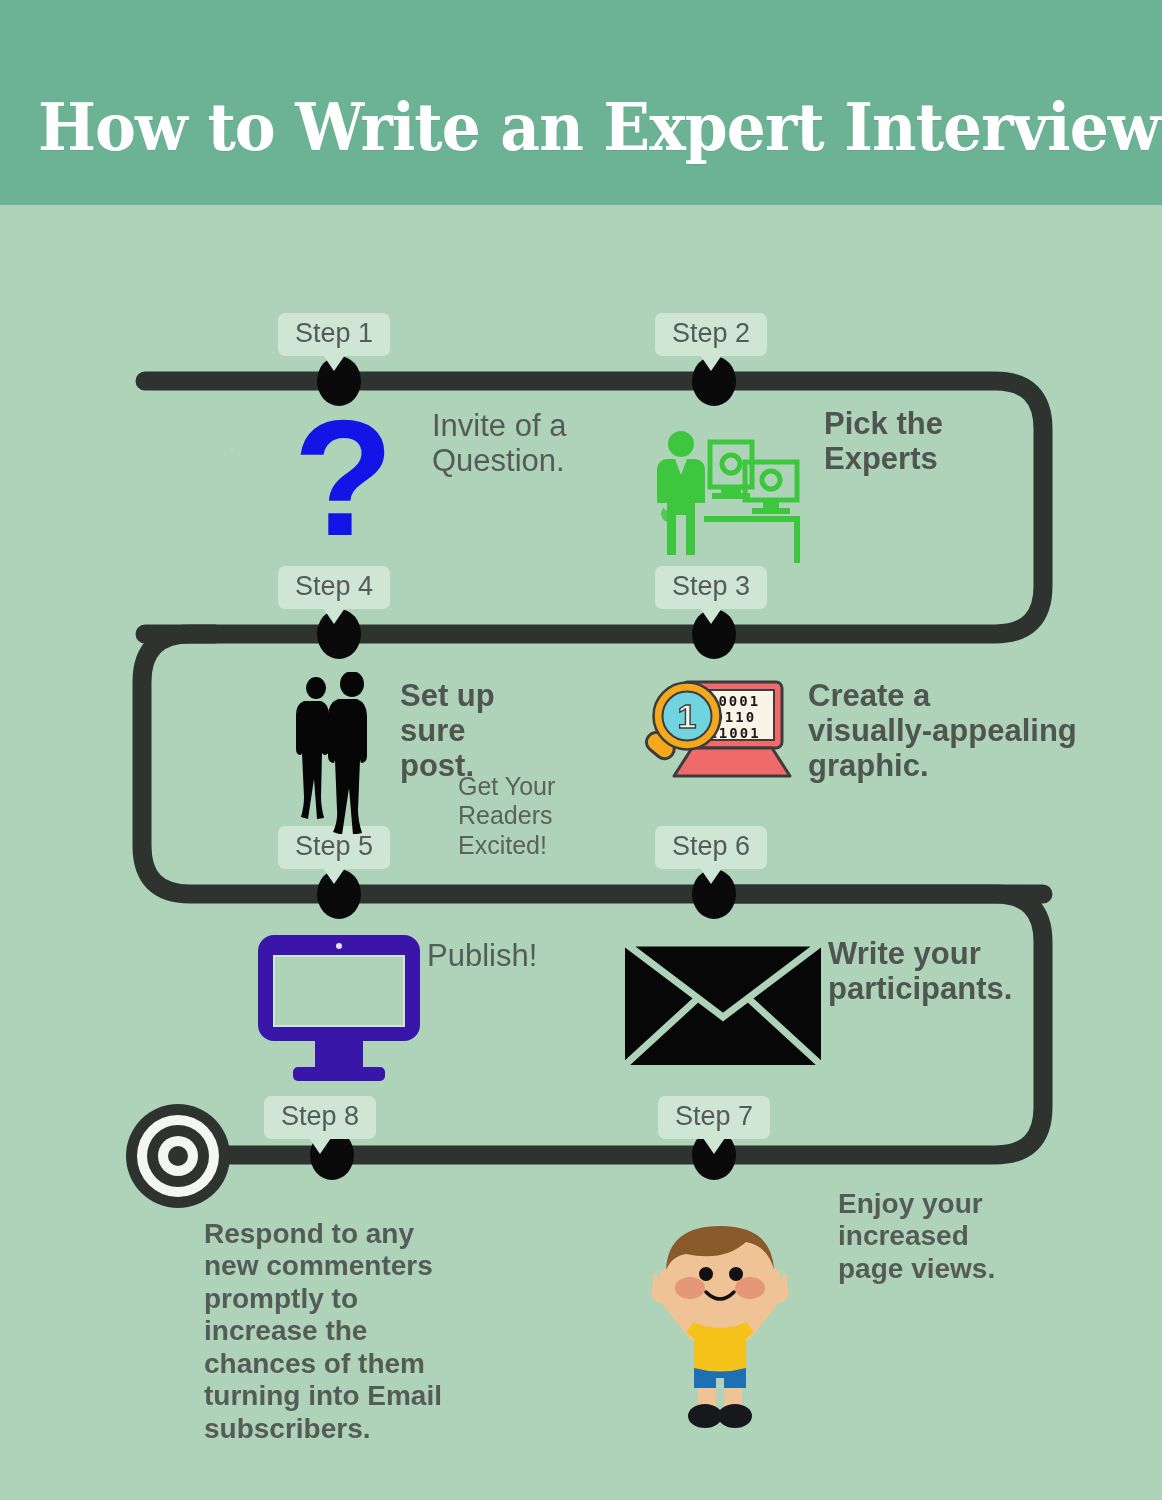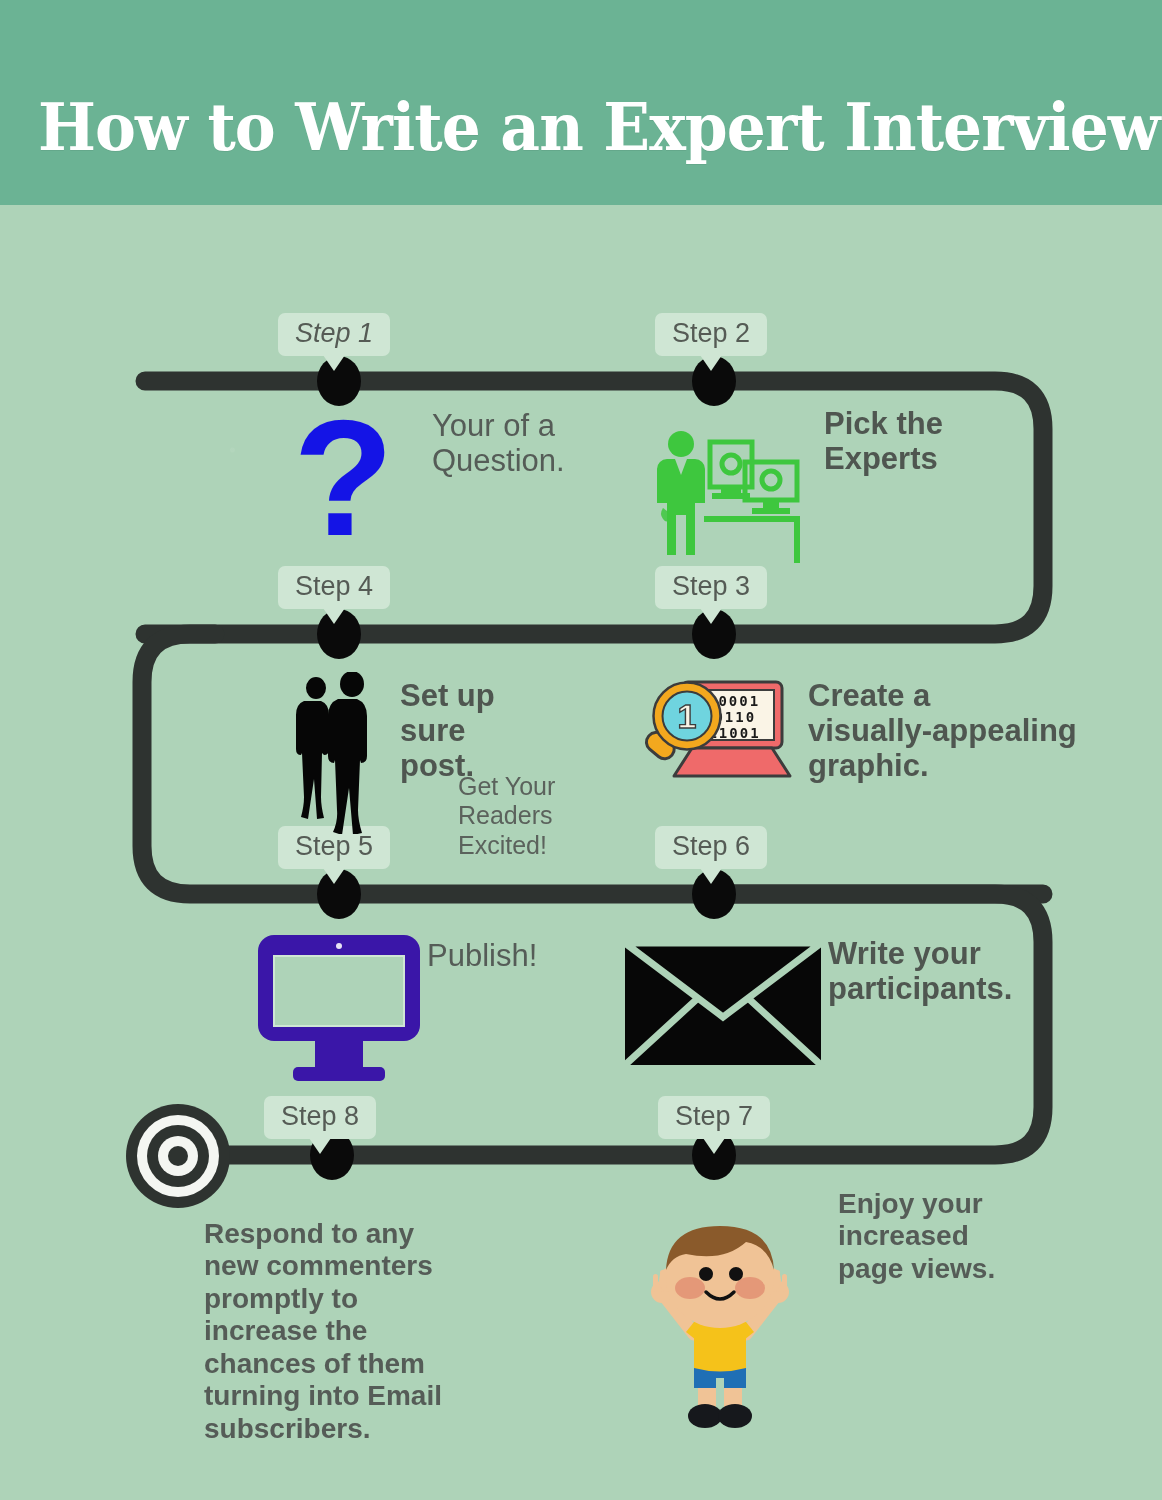--- a/index.html
+++ b/index.html
@@ -120,21 +120,21 @@
 
   <div class="node" style="left:317px;top:356px;"></div>
   <div class="node" style="left:692px;top:356px;"></div>
   <div class="node" style="left:317px;top:609px;"></div>
   <div class="node" style="left:692px;top:609px;"></div>
   <div class="node" style="left:317px;top:869px;"></div>
   <div class="node" style="left:692px;top:869px;"></div>
   <div class="node" style="left:310px;top:1130px;"></div>
   <div class="node" style="left:692px;top:1130px;"></div>
 
-  <div class="step-pill below" style="left:278px;top:313px;font-style:italic;">
+  <div class="step-pill below" style="left:278px;top:313px;">
     <span>Step 1</span>
     <span class="tip"></span>
   </div>
   <div class="step-pill below" style="left:655px;top:313px;">
     <span>Step 2</span>
     <span class="tip"></span>
   </div>
   <div class="step-pill below" style="left:278px;top:566px;">
     <span>Step 4</span>
     <span class="tip"></span>
@@ -156,21 +156,21 @@
     <span class="tip"></span>
   </div>
   <div class="step-pill below" style="left:658px;top:1096px;">
     <span>Step 7</span>
     <span class="tip"></span>
   </div>
 
   <svg class="icon" style="left:283px;top:415px;" width="120" height="155" viewBox="0 0 120 155">
     <text x="10" y="120" font-family="Liberation Sans, sans-serif" font-size="165" font-weight="bold" fill="#1414e6">?</text>
   </svg>
-  <div class="head-txt" style="left:432px;top:408px;">Your of a
+  <div class="head-txt" style="left:432px;top:408px;">Invite of a
 Question.</div>
 
   <svg class="icon" style="left:655px;top:428px;" width="150" height="135" viewBox="0 0 150 135">
     <g fill="#3ec73e">
 
       <circle cx="26" cy="16" r="13"></circle>
       <path d="M12 31 h28 a10 10 0 0 1 10 10 v34 h-10 v52 h-9 v-40 h-10 v40 h-9 v-52 h-10 v-34 a10 10 0 0 1 10 -10 z"></path>
 
       <path d="M20 31 l6 16 l6 -16 z" fill="#aed3b8"></path>
 

